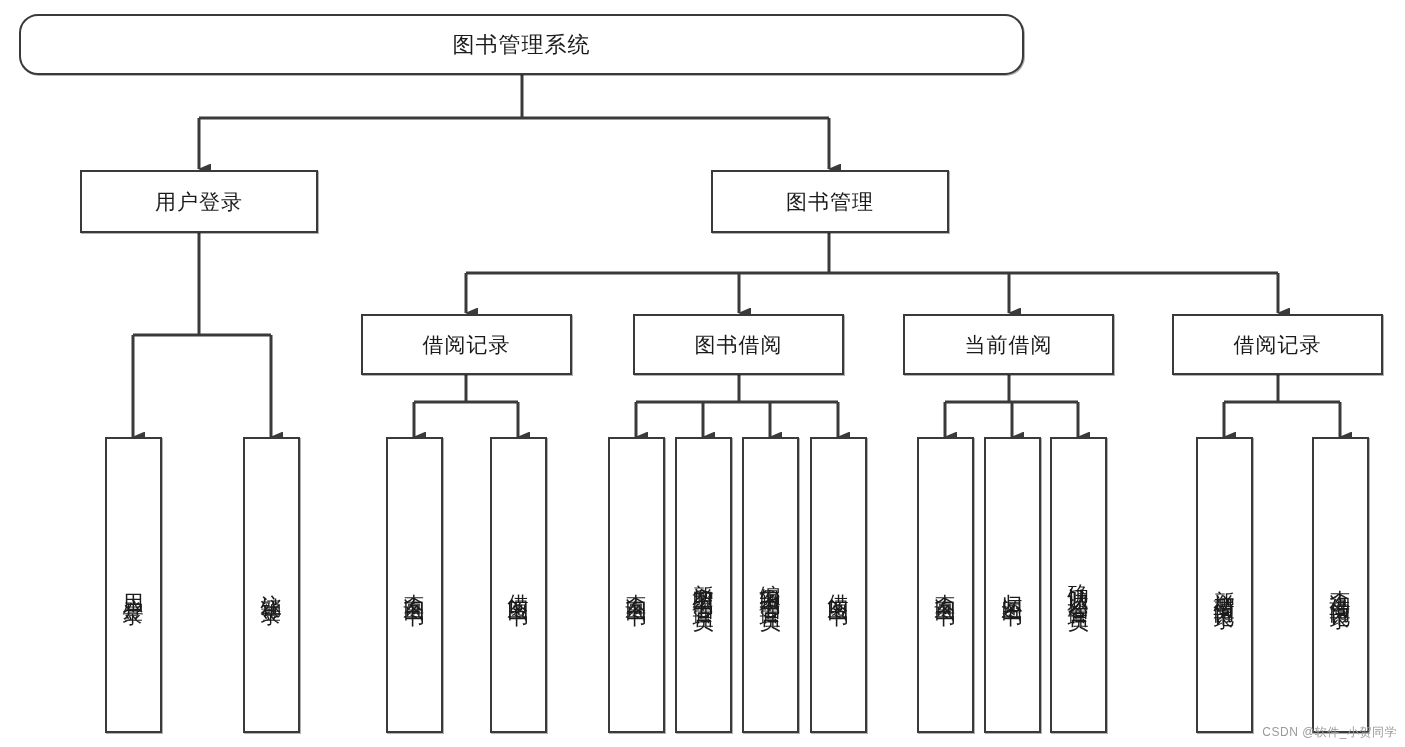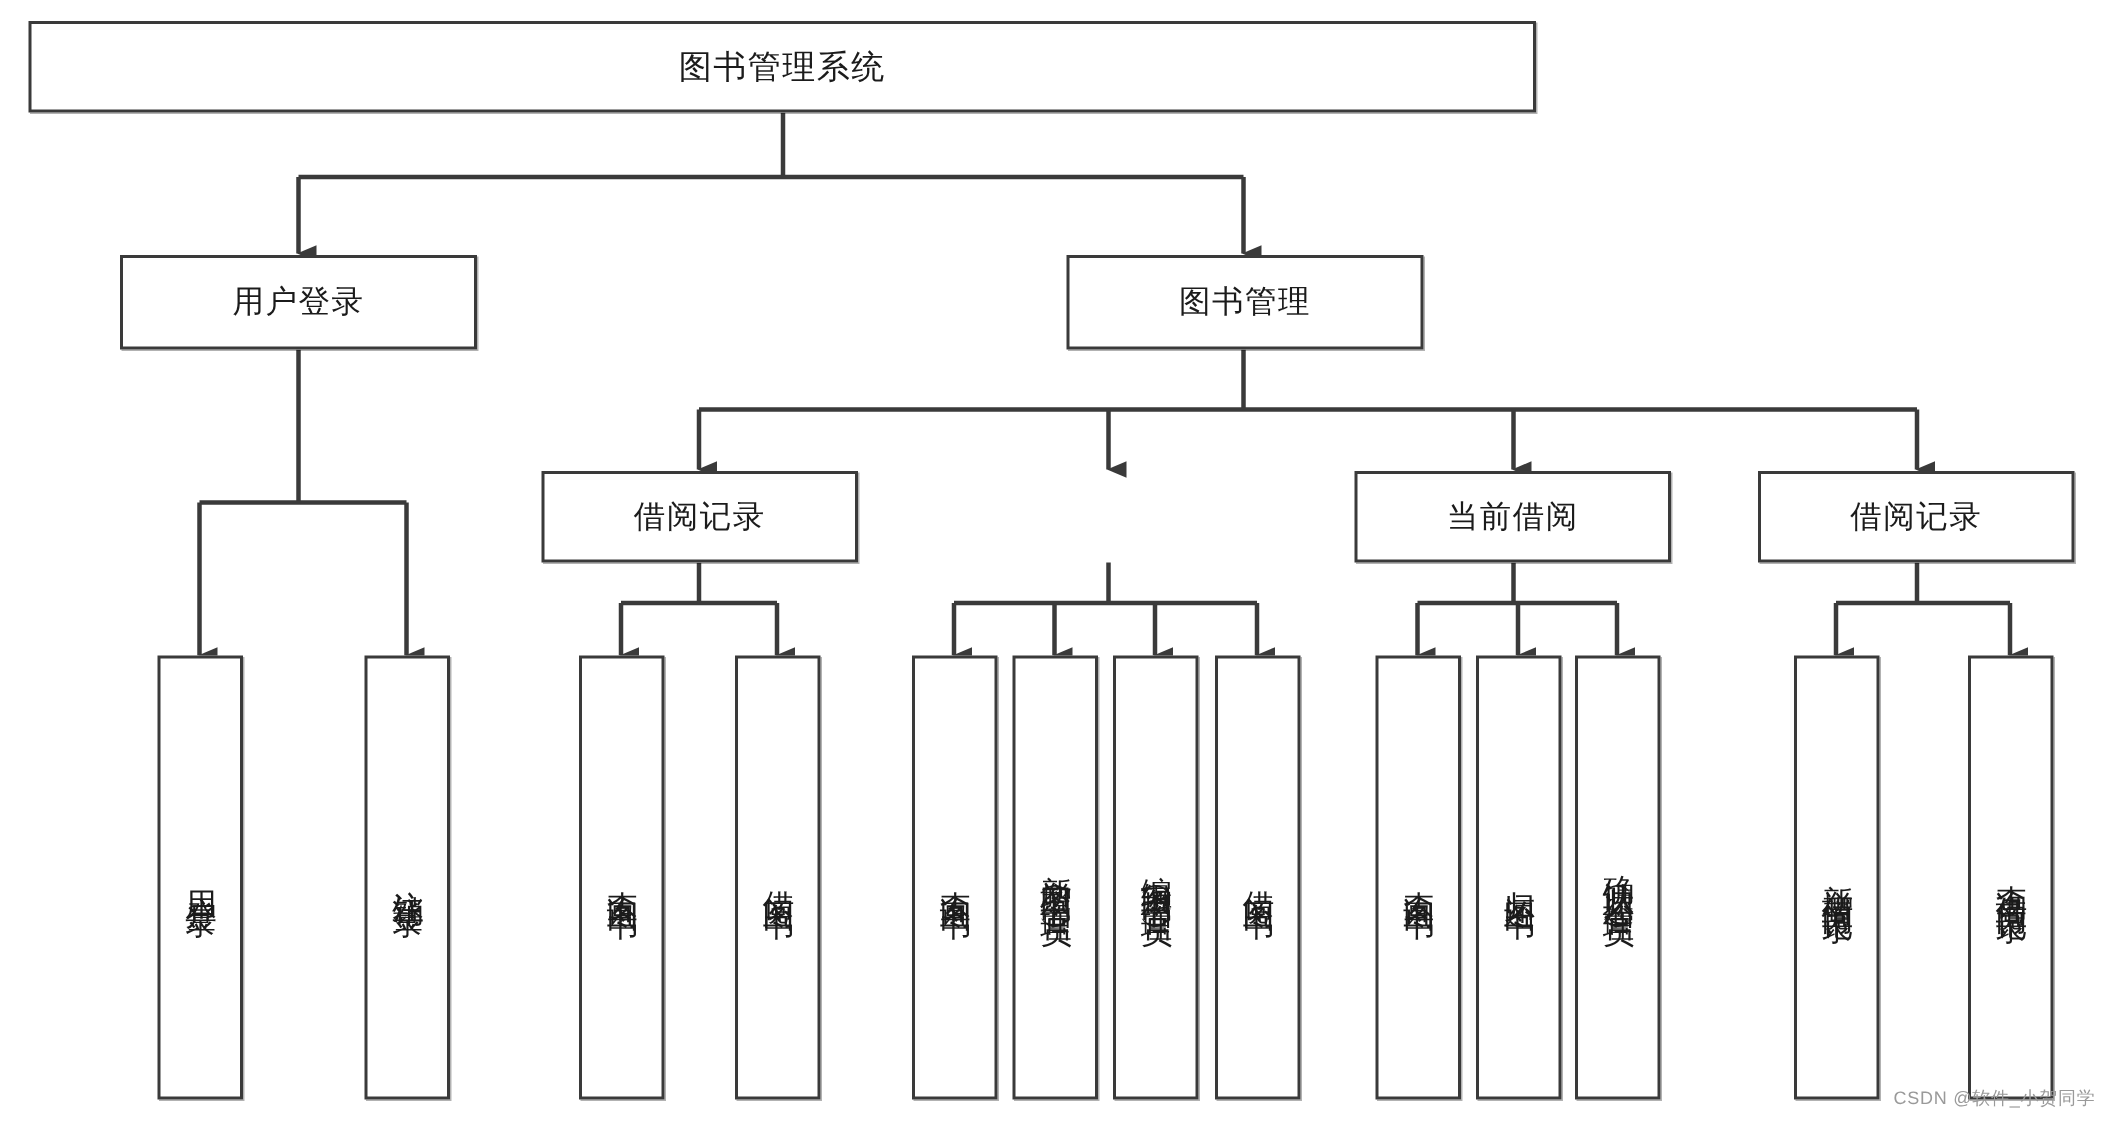--- a/index.html
+++ b/index.html
@@ -29,21 +29,21 @@
     display: flex;
     align-items: center;
     justify-content: center;
     color: #1b1b1b;
   }
   .node.h {
     font-size: 21px;
     letter-spacing: 1px;
     line-height: 1;
   }
-  .node.root { font-size: 22px; }
+  .node.root { font-size: 22px; border-radius: 19px; }
   .node.v {
     writing-mode: vertical-rl;
     text-orientation: upright;
     font-size: 21px;
     letter-spacing: 4px;
     line-height: 1;
     padding: 4px 0;
     white-space: nowrap;
   }
   .node.v .lbl {
@@ -123,20 +123,23 @@
   <div class="node h" style="left:80px; top:170px; width:238px; height:63px;">
     <span class="lbl">用户登录</span>
   </div>
   <div class="node h" style="left:711px; top:170px; width:238px; height:63px;">
     <span class="lbl">图书管理</span>
   </div>
 
   <div class="node h" style="left:361px; top:314px; width:211px; height:61px;">
     <span class="lbl">借阅记录</span>
   </div>
+  <div class="node h" style="left:633px; top:314px; width:211px; height:61px;">
+    <span class="lbl">图书借阅</span>
+  </div>
   <div class="node h" style="left:903px; top:314px; width:211px; height:61px;">
     <span class="lbl">当前借阅</span>
   </div>
   <div class="node h" style="left:1172px; top:314px; width:211px; height:61px;">
     <span class="lbl">借阅记录</span>
   </div>
 
   <div class="node v" style="left:105px; top:437px; width:57px; height:296px;">
     <span class="lbl">用户登录</span>
   </div>

